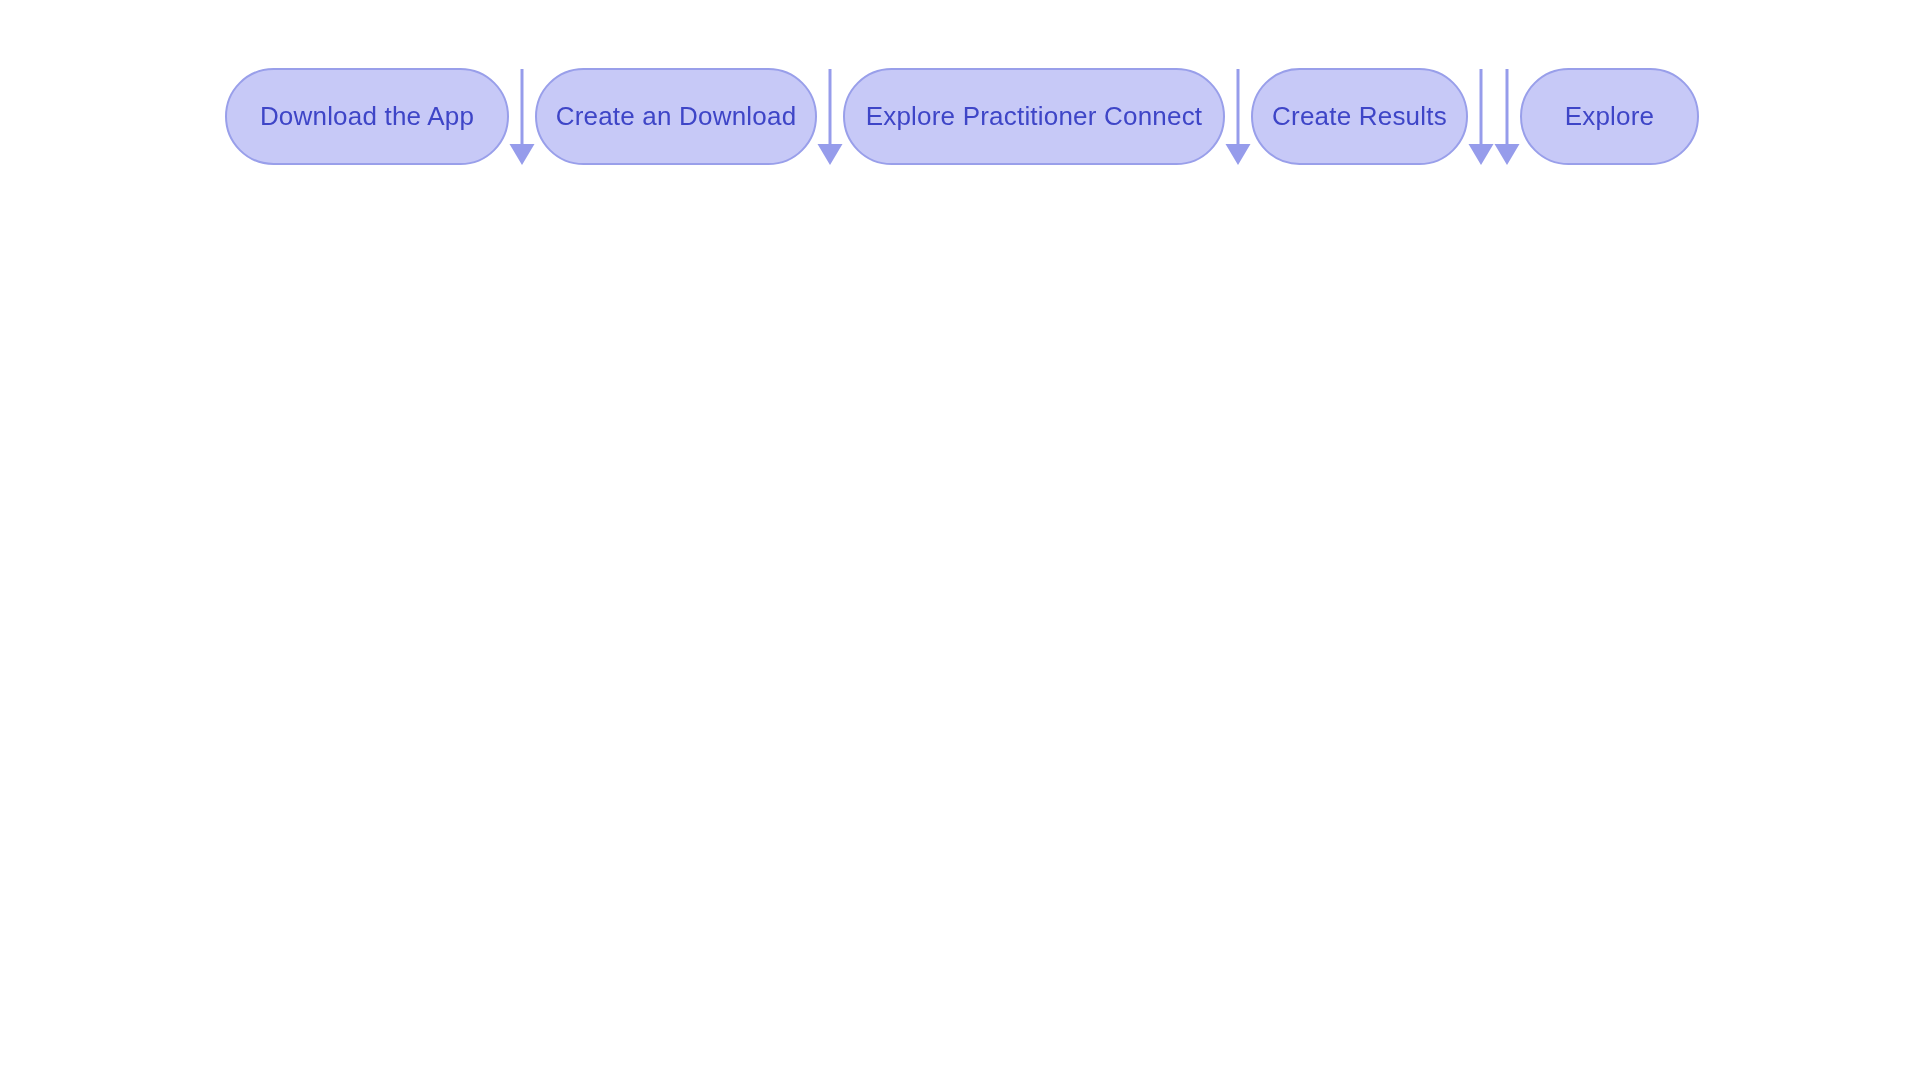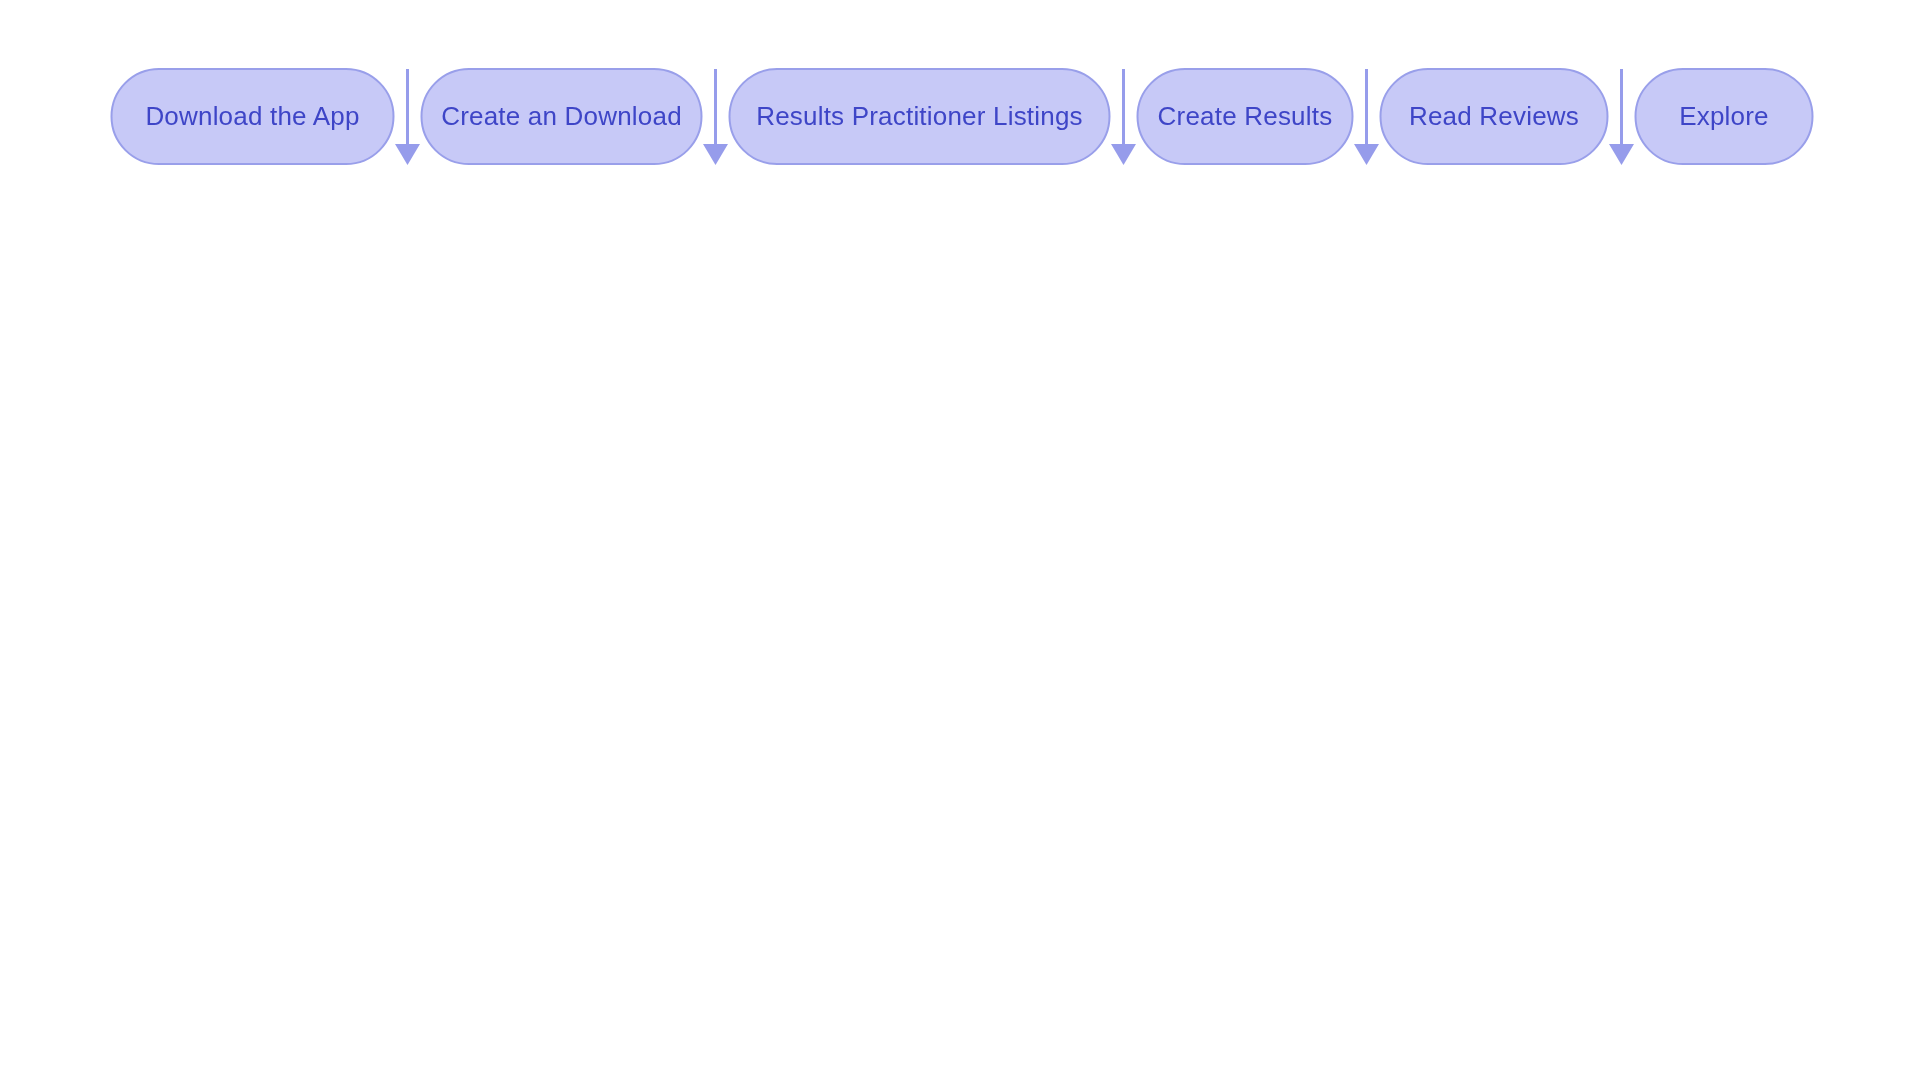--- a/index.html
+++ b/index.html
@@ -78,40 +78,37 @@
     <div class="flow-node" style="width:282px">
       <span class="node-label">Create an Download</span>
     </div>
 
     <svg class="flow-connector" viewBox="0 0 26 96" aria-hidden="true">
       <line class="arrow-line" x1="13" y1="0" x2="13" y2="77"></line>
       <path class="arrow-head" d="M 0.5,75 L 25.5,75 L 13,96 Z"></path>
     </svg>
 
     <div class="flow-node" style="width:382px">
-      <span class="node-label">Results Practitioner Listings</span>
+      <span class="node-label">Explore Practitioner Connect</span>
     </div>
 
     <svg class="flow-connector" viewBox="0 0 26 96" aria-hidden="true">
       <line class="arrow-line" x1="13" y1="0" x2="13" y2="77"></line>
       <path class="arrow-head" d="M 0.5,75 L 25.5,75 L 13,96 Z"></path>
     </svg>
 
     <div class="flow-node" style="width:217px">
       <span class="node-label">Create Results</span>
     </div>
 
     <svg class="flow-connector" viewBox="0 0 26 96" aria-hidden="true">
       <line class="arrow-line" x1="13" y1="0" x2="13" y2="77"></line>
       <path class="arrow-head" d="M 0.5,75 L 25.5,75 L 13,96 Z"></path>
     </svg>
 
-    <div class="flow-node" style="width:229px">
-      <span class="node-label">Read Reviews</span>
-    </div>
 
     <svg class="flow-connector" viewBox="0 0 26 96" aria-hidden="true">
       <line class="arrow-line" x1="13" y1="0" x2="13" y2="77"></line>
       <path class="arrow-head" d="M 0.5,75 L 25.5,75 L 13,96 Z"></path>
     </svg>
 
     <div class="flow-node" style="width:179px">
       <span class="node-label">Explore</span>
     </div>
 

